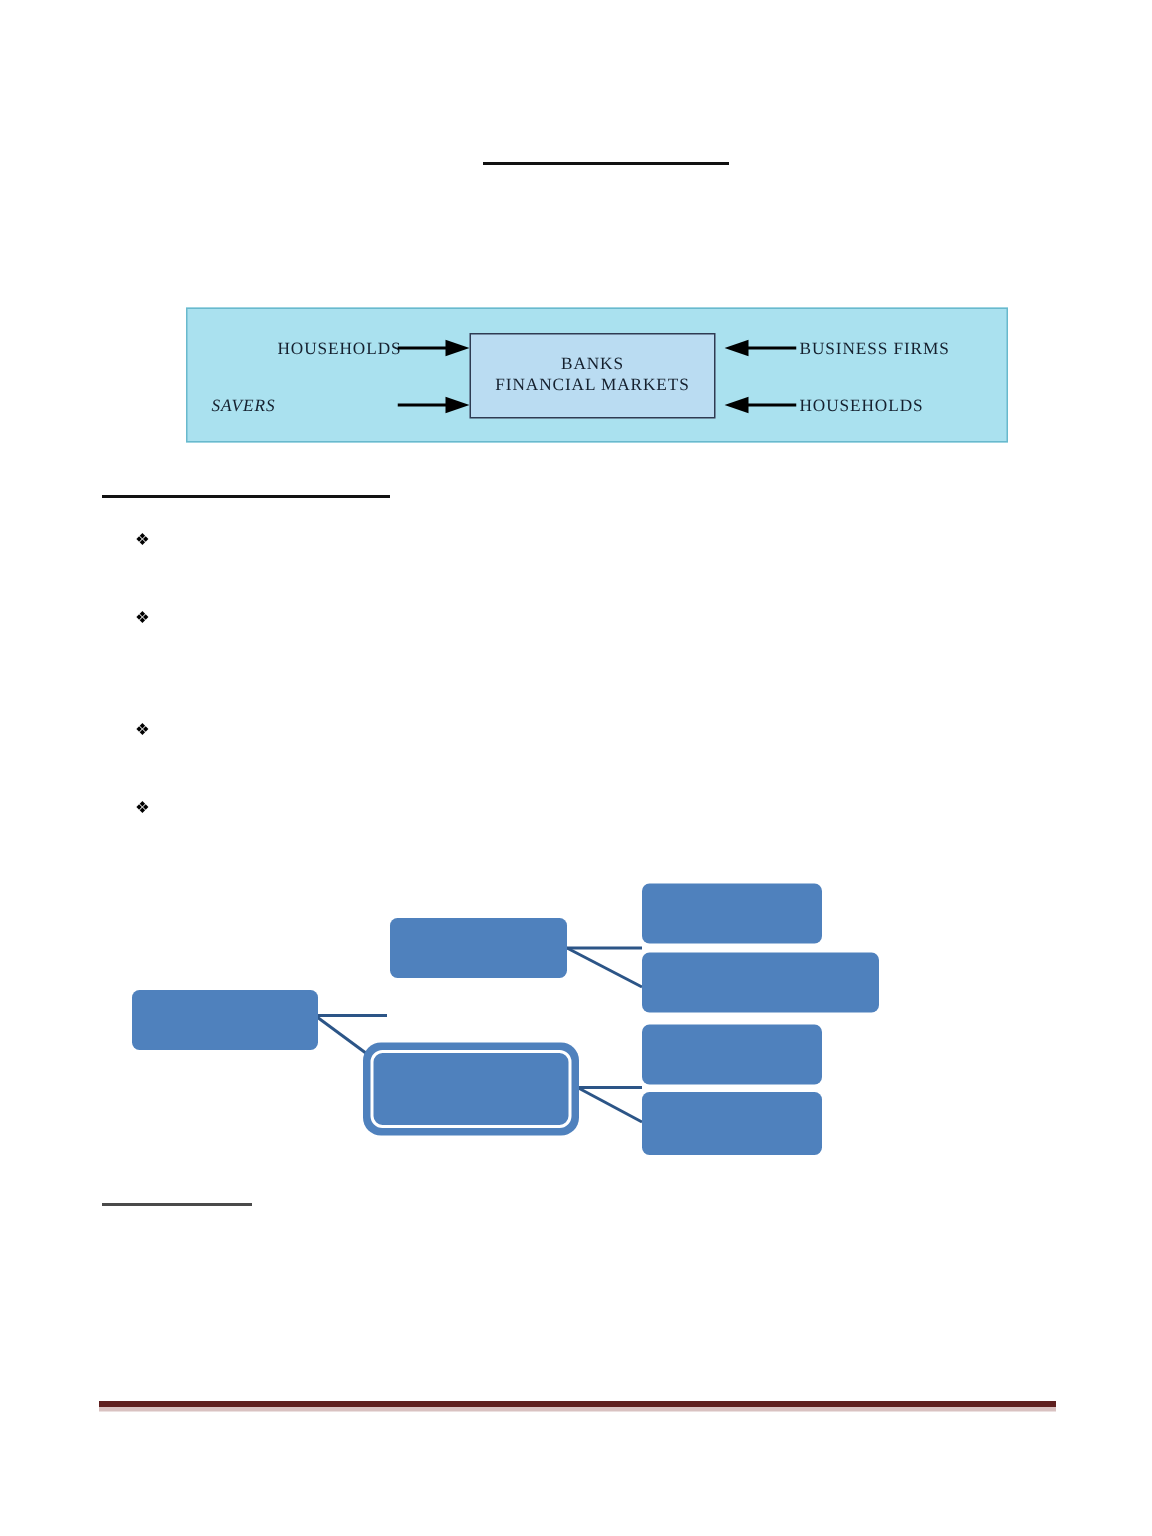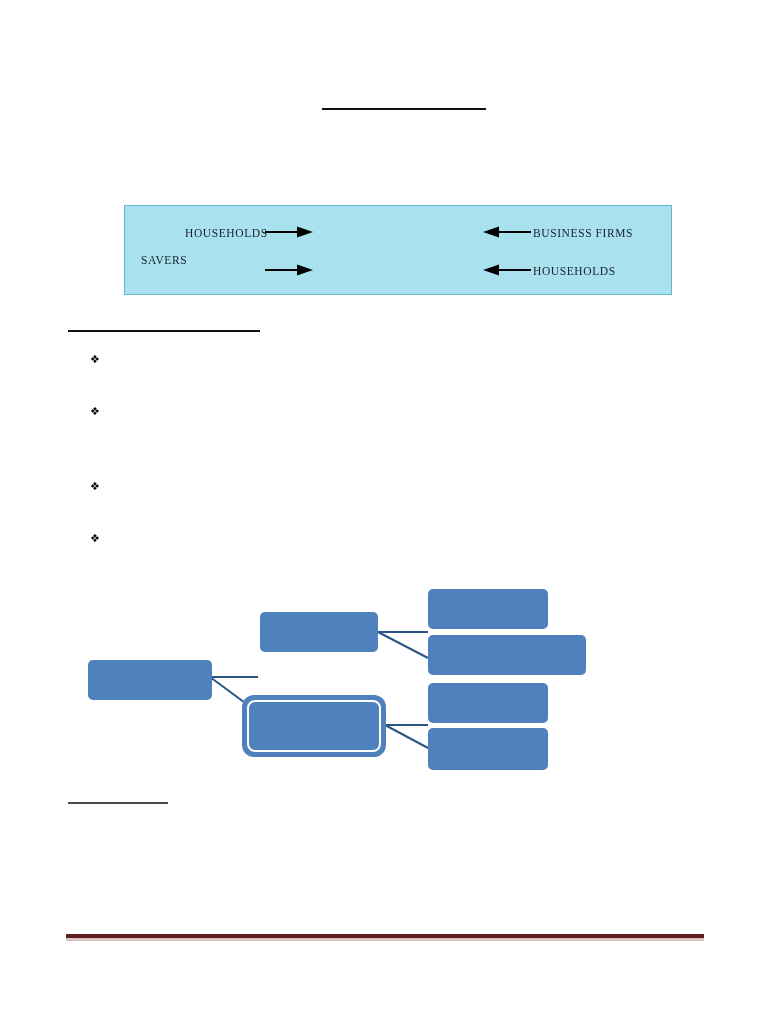--- a/index.html
+++ b/index.html
@@ -76,21 +76,21 @@
   }
   .flow-label {
     position: absolute;
     font-family: "Liberation Serif", serif;
     font-size: 11.5px;
     letter-spacing: 0.6px;
     color: #15202e;
     white-space: nowrap;
   }
   .lbl-households { left: 16px; top: 21px; margin-left: 44px; }
-  .lbl-savers     { left: 16px; top: 48px; }
+  .lbl-savers     { left: 16px; top: 59px; font-style: italic; }
   .lbl-business   { left: 408px; top: 21px; }
   .lbl-investors  { left: 408px; top: 59px; }
 
   .arrow { position: absolute; height: 12px; }
   .arrow svg { display: block; }
   .arr-hh  { left: 140px; top: 20px; }
   .arr-sv  { left: 140px; top: 58px; }
   .arr-bf  { left: 358px; top: 20px; }
   .arr-in  { left: 358px; top: 58px; }
 
@@ -210,20 +210,24 @@
         <polygon points="16,0.5 0,6 16,11.5" fill="#000"></polygon>
       </svg>
     </div>
     <div class="arrow arr-in">
       <svg width="48" height="12" viewBox="0 0 48 12">
         <line x1="14" y1="6" x2="48" y2="6" stroke="#000" stroke-width="2"></line>
         <polygon points="16,0.5 0,6 16,11.5" fill="#000"></polygon>
       </svg>
     </div>
 
+    <div class="flow-center">
+      <span>BANKS</span>
+      <span>FINANCIAL MARKETS</span>
+    </div>
   </div>
 
   <div class="rule-heading" style="left:68px; top:330px; width:192px;">
     <span class="htext"></span>
   </div>
 
   <div class="bullet-row" style="top:353px;">
     <span class="bullet-mark">❖</span>
     <span class="bullet-text"></span>
   </div>

